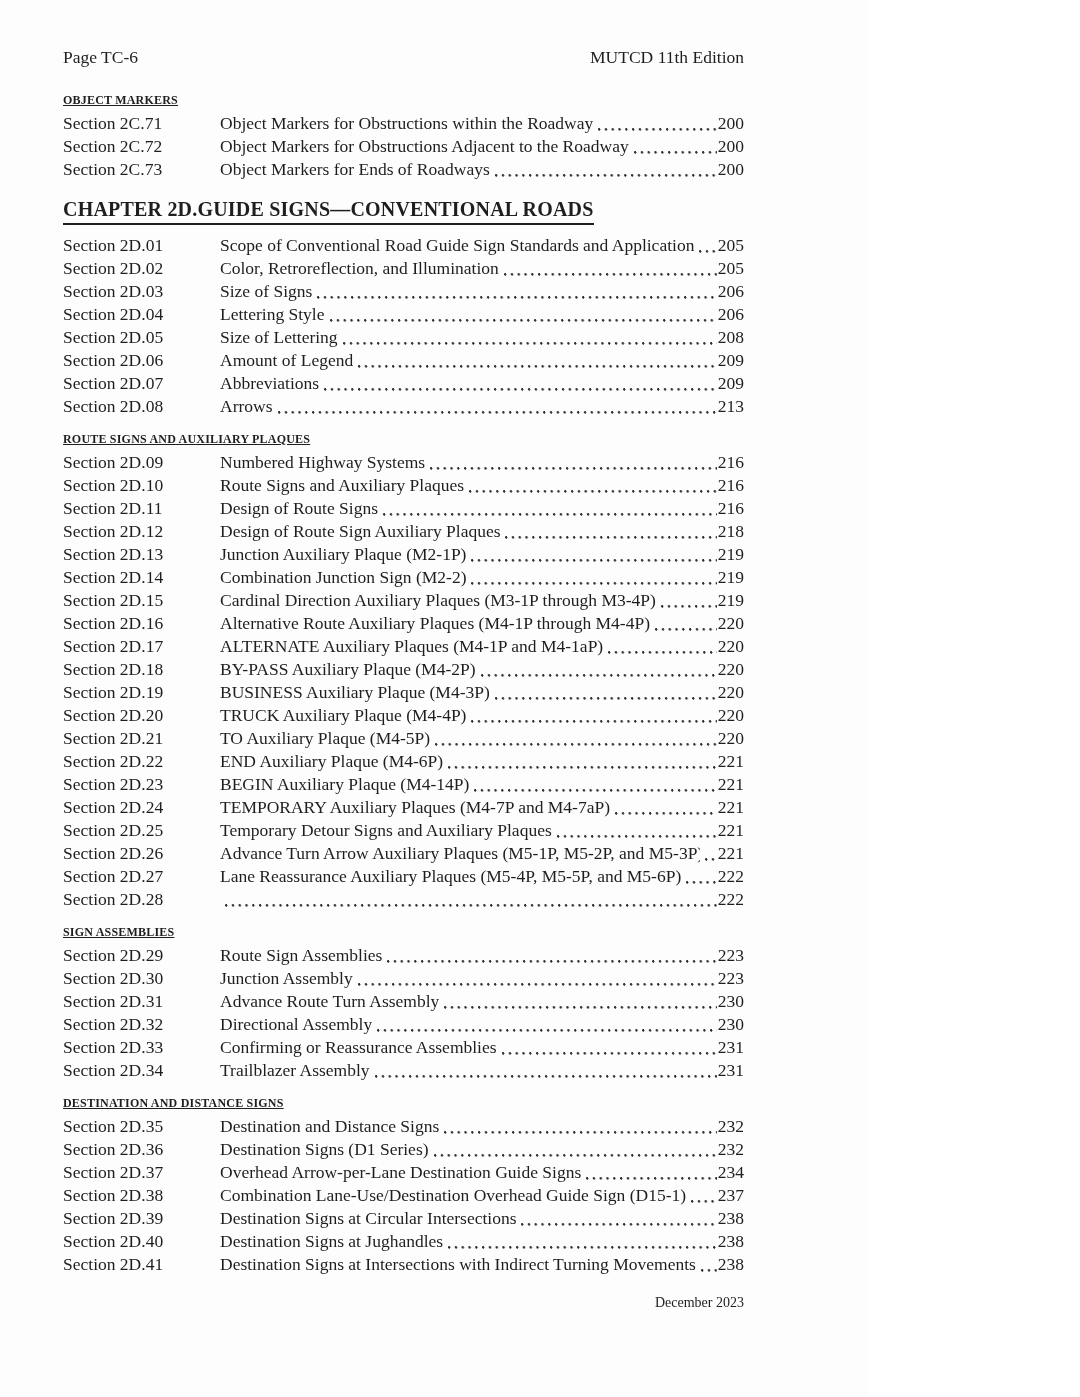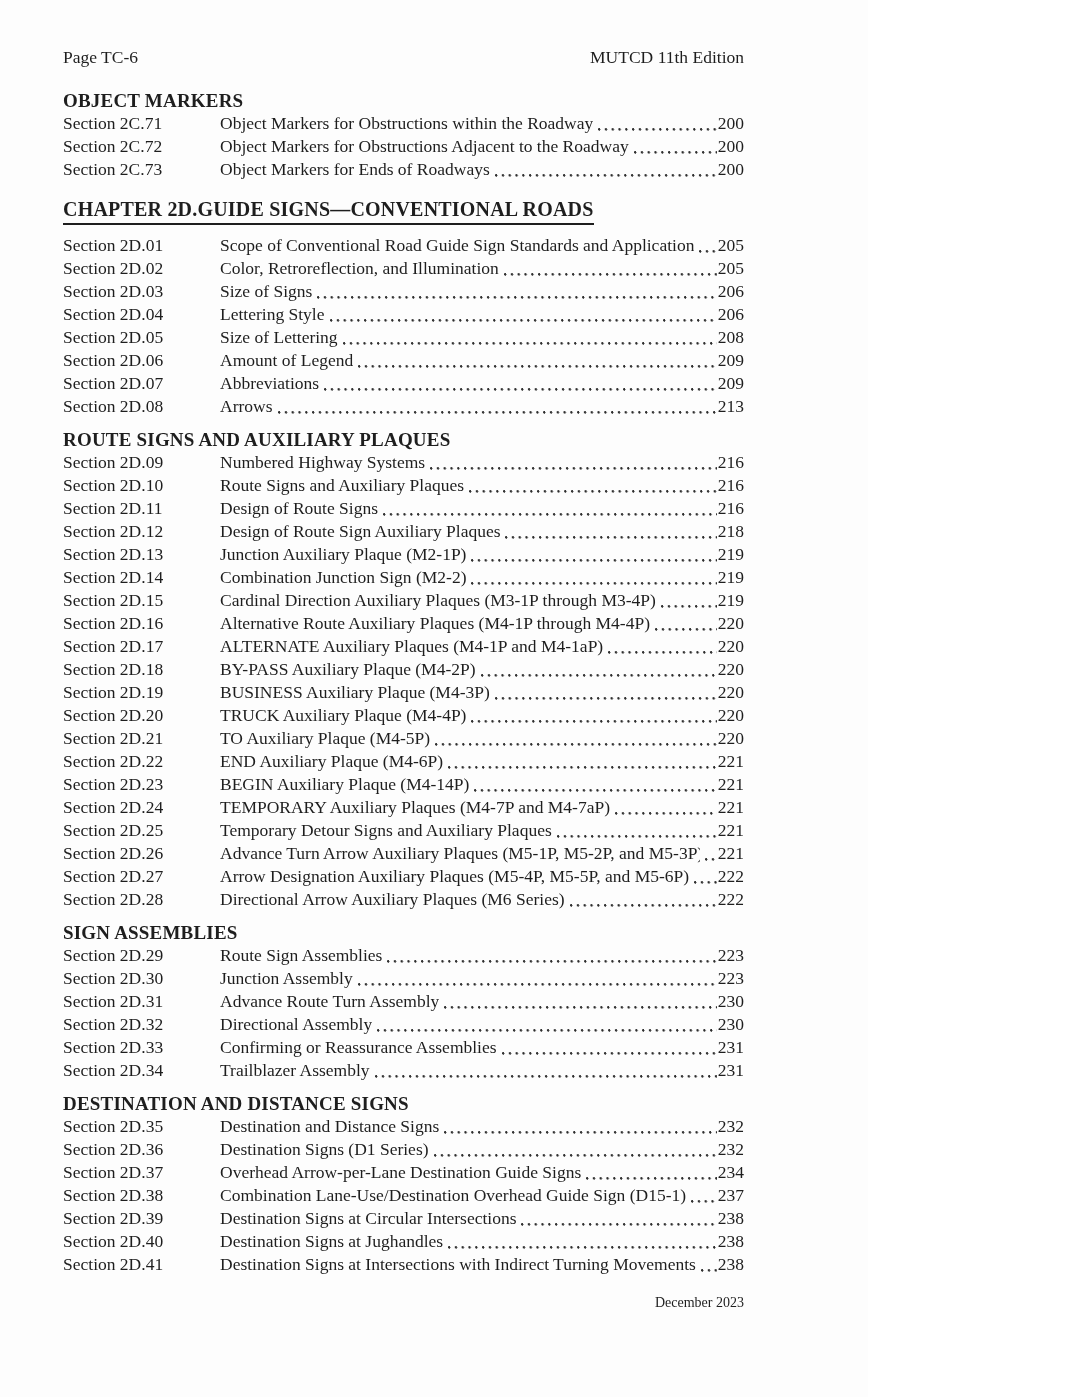--- a/index.html
+++ b/index.html
@@ -7,22 +7,23 @@
   .page{
     width:868px; height:1397px; box-sizing:border-box;
     padding:46px 124px 0 63px; background:#fdfdfd; overflow:hidden;
   }
   .page-header{
     display:flex; justify-content:space-between; align-items:baseline;
     font-size:17.5px; line-height:23px; margin-bottom:20px;
   }
   .toc{width:100%;}
   .toc-heading{
-    font-weight:700; font-size:19px; line-height:23px; margin-top:10px;
+    font-weight:700; font-size:12px; line-height:23px; margin-top:10px;
     letter-spacing:0.2px;
+    text-decoration:underline;
   }
   .chapter{margin:15px 0 9px 0; font-size:20px; line-height:26px; font-weight:700;}
   .chapter .inner{display:inline-block; border-bottom:2.5px solid #1e1e1e; padding-bottom:1px; letter-spacing:0.2px;}
   .chapter .ch-title{}
   .entry{
     display:flex; align-items:flex-end;
     font-size:17.5px; line-height:23px;
   }
   .sec{flex:0 0 157px; white-space:nowrap;}
   .title{flex:0 1 auto; white-space:nowrap; overflow:hidden;}
@@ -221,27 +222,26 @@
         <span class="num">221</span>
       </div>
       <div class="entry">
         <span class="sec">Section 2D.26</span>
         <span class="title">Advance Turn Arrow Auxiliary Plaques (M5-1P, M5-2P, and M5-3P)</span>
         <span class="leader"></span>
         <span class="num">221</span>
       </div>
       <div class="entry">
         <span class="sec">Section 2D.27</span>
-        <span class="title">Arrow Designation Auxiliary Plaques (M5-4P, M5-5P, and M5-6P)</span>
+        <span class="title">Lane Reassurance Auxiliary Plaques (M5-4P, M5-5P, and M5-6P)</span>
         <span class="leader"></span>
         <span class="num">222</span>
       </div>
       <div class="entry">
         <span class="sec">Section 2D.28</span>
-        <span class="title">Directional Arrow Auxiliary Plaques (M6 Series)</span>
         <span class="leader"></span>
         <span class="num">222</span>
       </div>
       <div class="toc-heading">SIGN ASSEMBLIES</div>
       <div class="entry">
         <span class="sec">Section 2D.29</span>
         <span class="title">Route Sign Assemblies</span>
         <span class="leader"></span>
         <span class="num">223</span>
       </div>

